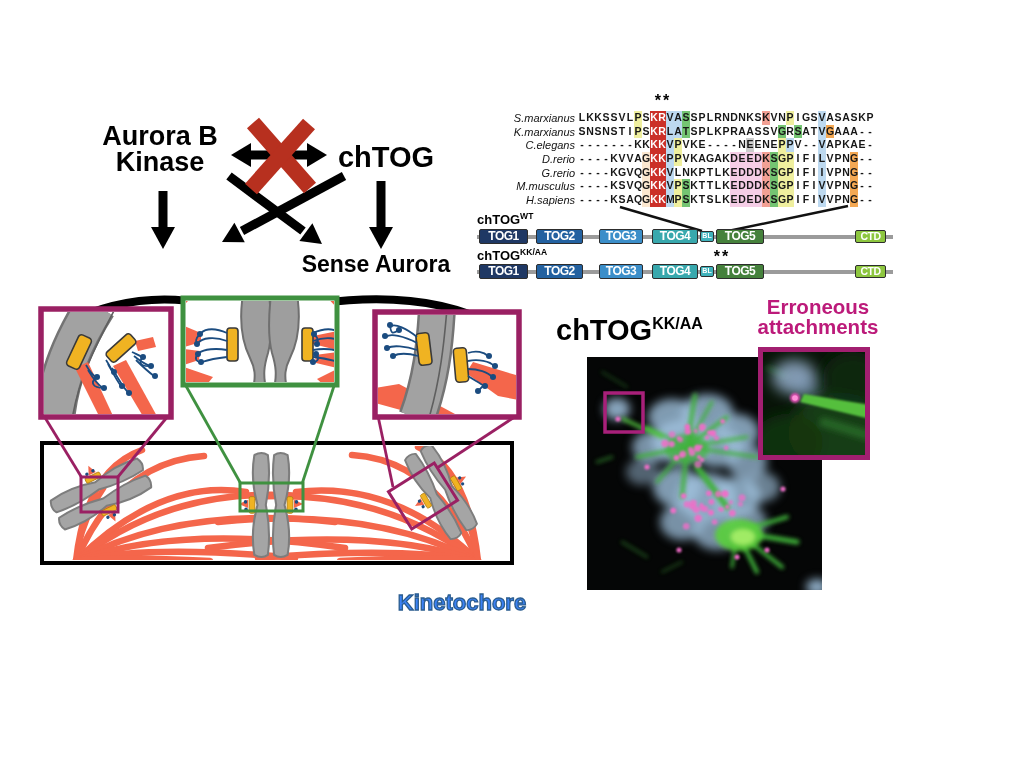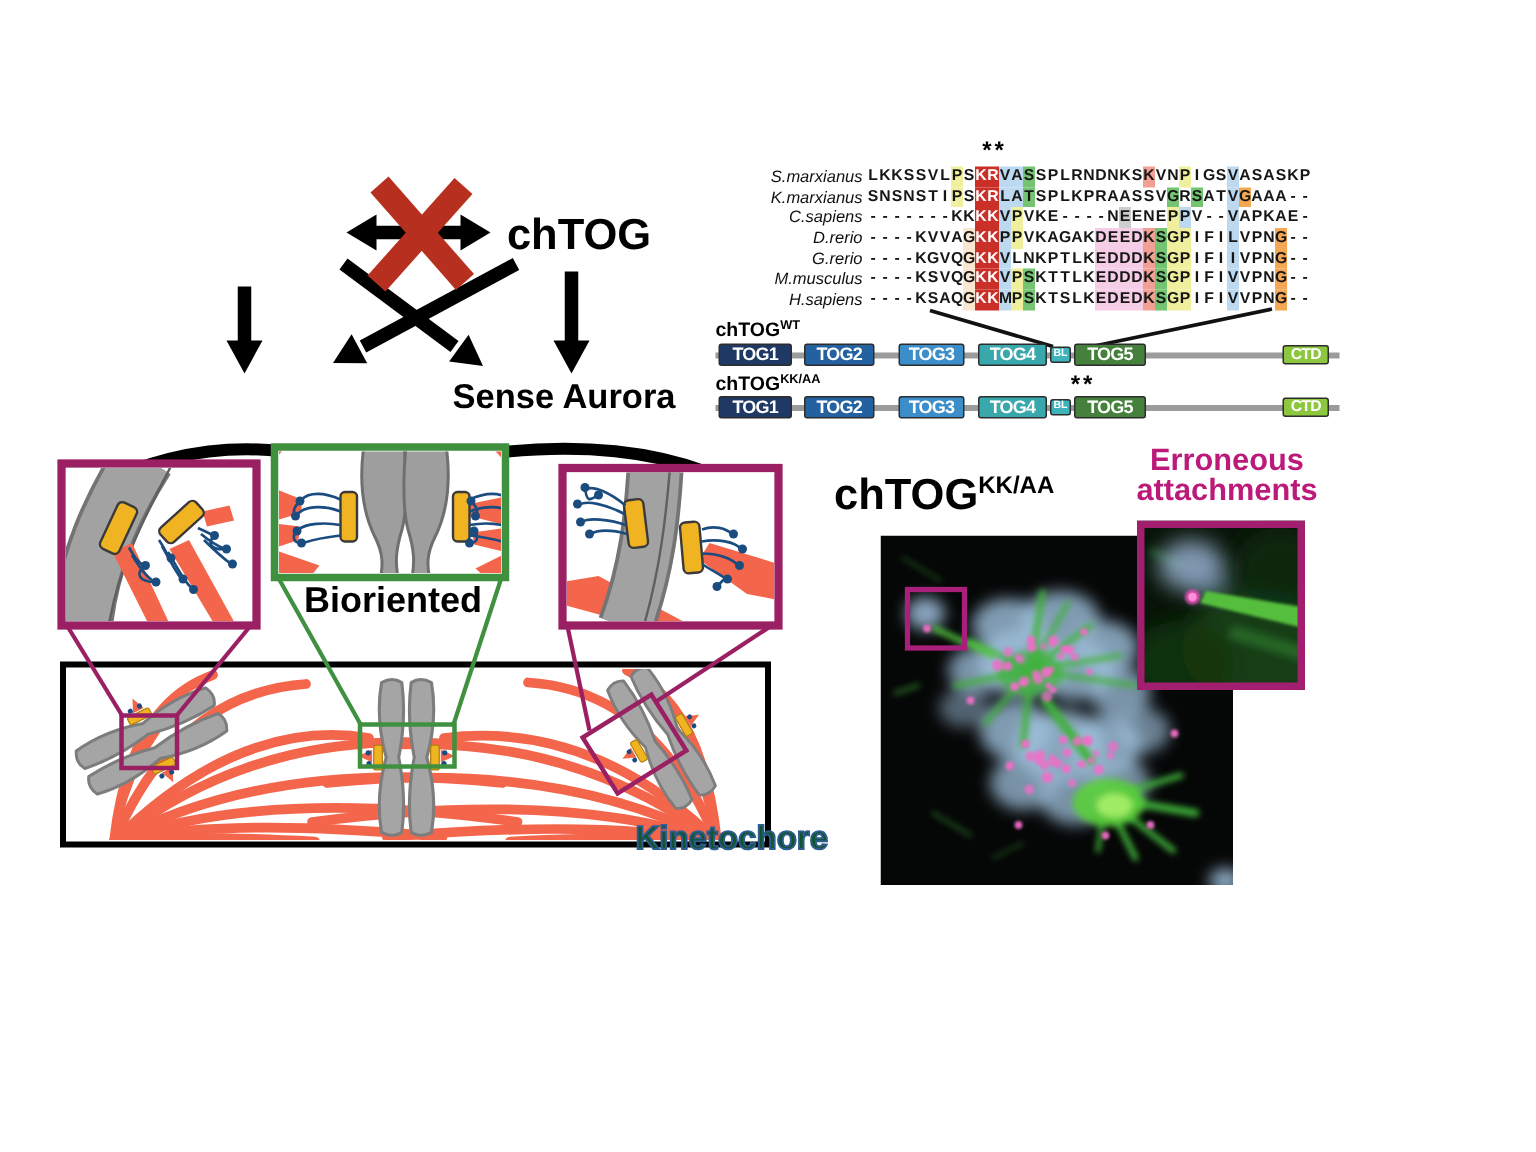--- a/index.html
+++ b/index.html
@@ -9,21 +9,21 @@
   svg{display:block;}
   
   .lbl{position:absolute;color:#000;font-weight:bold;text-align:center;}
   #aurora-label{left:84px;top:123px;width:152px;font-size:27px;line-height:26px;}
   #chtog-label{left:328px;top:141px;width:116px;font-size:29px;}
   #correct-errors{left:68px;top:251px;width:184px;font-size:23px;}
   #sense-errors{left:288px;top:251px;width:176px;font-size:23px;}
   #bioriented-label{left:192px;top:387px;width:140px;font-size:24px;}
   #legend-microtubules{left:54px;top:569px;width:180px;font-size:22px;color:#f4664b;text-align:left;}
   #legend-chromosome{left:205px;top:569px;width:180px;font-size:22px;color:#a0a0a0;text-align:left;}
-  #legend-kinetochore{left:372px;top:546px;width:180px;font-size:22px;color:#14532d;text-align:right;
+  #legend-kinetochore{left:372px;top:590px;width:180px;font-size:22px;color:#3b82f6;text-align:center;
        -webkit-text-stroke:1.3px #2b5d8f;}
   
   #alignment{position:absolute;left:402px;top:111px;}
   .aln-row{display:flex;height:13.7px;align-items:center;}
   .aln-name{width:173px;padding-right:3px;text-align:right;font-style:italic;
             font-size:11px;color:#111;white-space:nowrap;}
   .aln-cell{width:8px;text-align:center;font-size:10.5px;font-weight:bold;color:#161616;
             line-height:13.7px;height:13.7px;display:inline-block;}
   #aln-stars{left:648px;top:92px;width:30px;font-size:16px;letter-spacing:2px;}
   
@@ -448,23 +448,26 @@
       <line x1="8" y1="20" x2="30" y2="30" stroke="#1c5a20" stroke-width="4"></line>
     </g>
     <ellipse cx="36" cy="30" rx="22" ry="17" fill="#9fb9da" opacity="0.8" filter="url(#ib8)"></ellipse>
     <ellipse cx="50" cy="42" rx="12" ry="9" fill="#8fb0d6" opacity="0.5" filter="url(#ib8)"></ellipse>
     <polygon points="112,58 112,72 42,55 46,47" fill="#54bf3e" filter="url(#ib2)"></polygon>
     <circle cx="37" cy="51" r="5" fill="#d94fae" filter="url(#ib2)"></circle>
     <circle cx="37" cy="51" r="2.8" fill="#ff8fd8"></circle>
     <rect x="2.5" y="2.5" width="107" height="108" fill="none" stroke="#a21f70" stroke-width="5"></rect>
   </svg>
 
+  <div class="lbl" id="aurora-label">
+    <div>Aurora B</div>
+    <div>Kinase</div>
+  </div>
   <div class="lbl" id="chtog-label">chTOG</div>
   <div class="lbl" id="sense-errors">Sense Aurora</div>
-  <div class="lbl" id="bioriented-label">Bioriented</div>
 
   <div class="lbl" id="legend-kinetochore">Kinetochore</div>
 
   <div class="lbl" id="aln-stars">**</div>
   <div id="alignment">
       <div class="aln-row">
         <span class="aln-name">S.marxianus</span>
         <span class="aln-cell">L</span>
         <span class="aln-cell">K</span>
         <span class="aln-cell">K</span>
@@ -537,21 +540,21 @@
         <span class="aln-cell">T</span>
         <span class="aln-cell" style="background: rgb(189, 217, 240);">V</span>
         <span class="aln-cell" style="background: rgb(244, 168, 83);">G</span>
         <span class="aln-cell">A</span>
         <span class="aln-cell">A</span>
         <span class="aln-cell">A</span>
         <span class="aln-cell">-</span>
         <span class="aln-cell">-</span>
       </div>
       <div class="aln-row">
-        <span class="aln-name">C.sapiens</span>
+        <span class="aln-name">C.elegans</span>
         <span class="aln-cell">-</span>
         <span class="aln-cell">-</span>
         <span class="aln-cell">-</span>
         <span class="aln-cell">-</span>
         <span class="aln-cell">-</span>
         <span class="aln-cell">-</span>
         <span class="aln-cell">-</span>
         <span class="aln-cell">K</span>
         <span class="aln-cell">K</span>
         <span class="aln-cell" style="background: rgb(203, 48, 40); color: rgb(255, 255, 255);">K</span>

